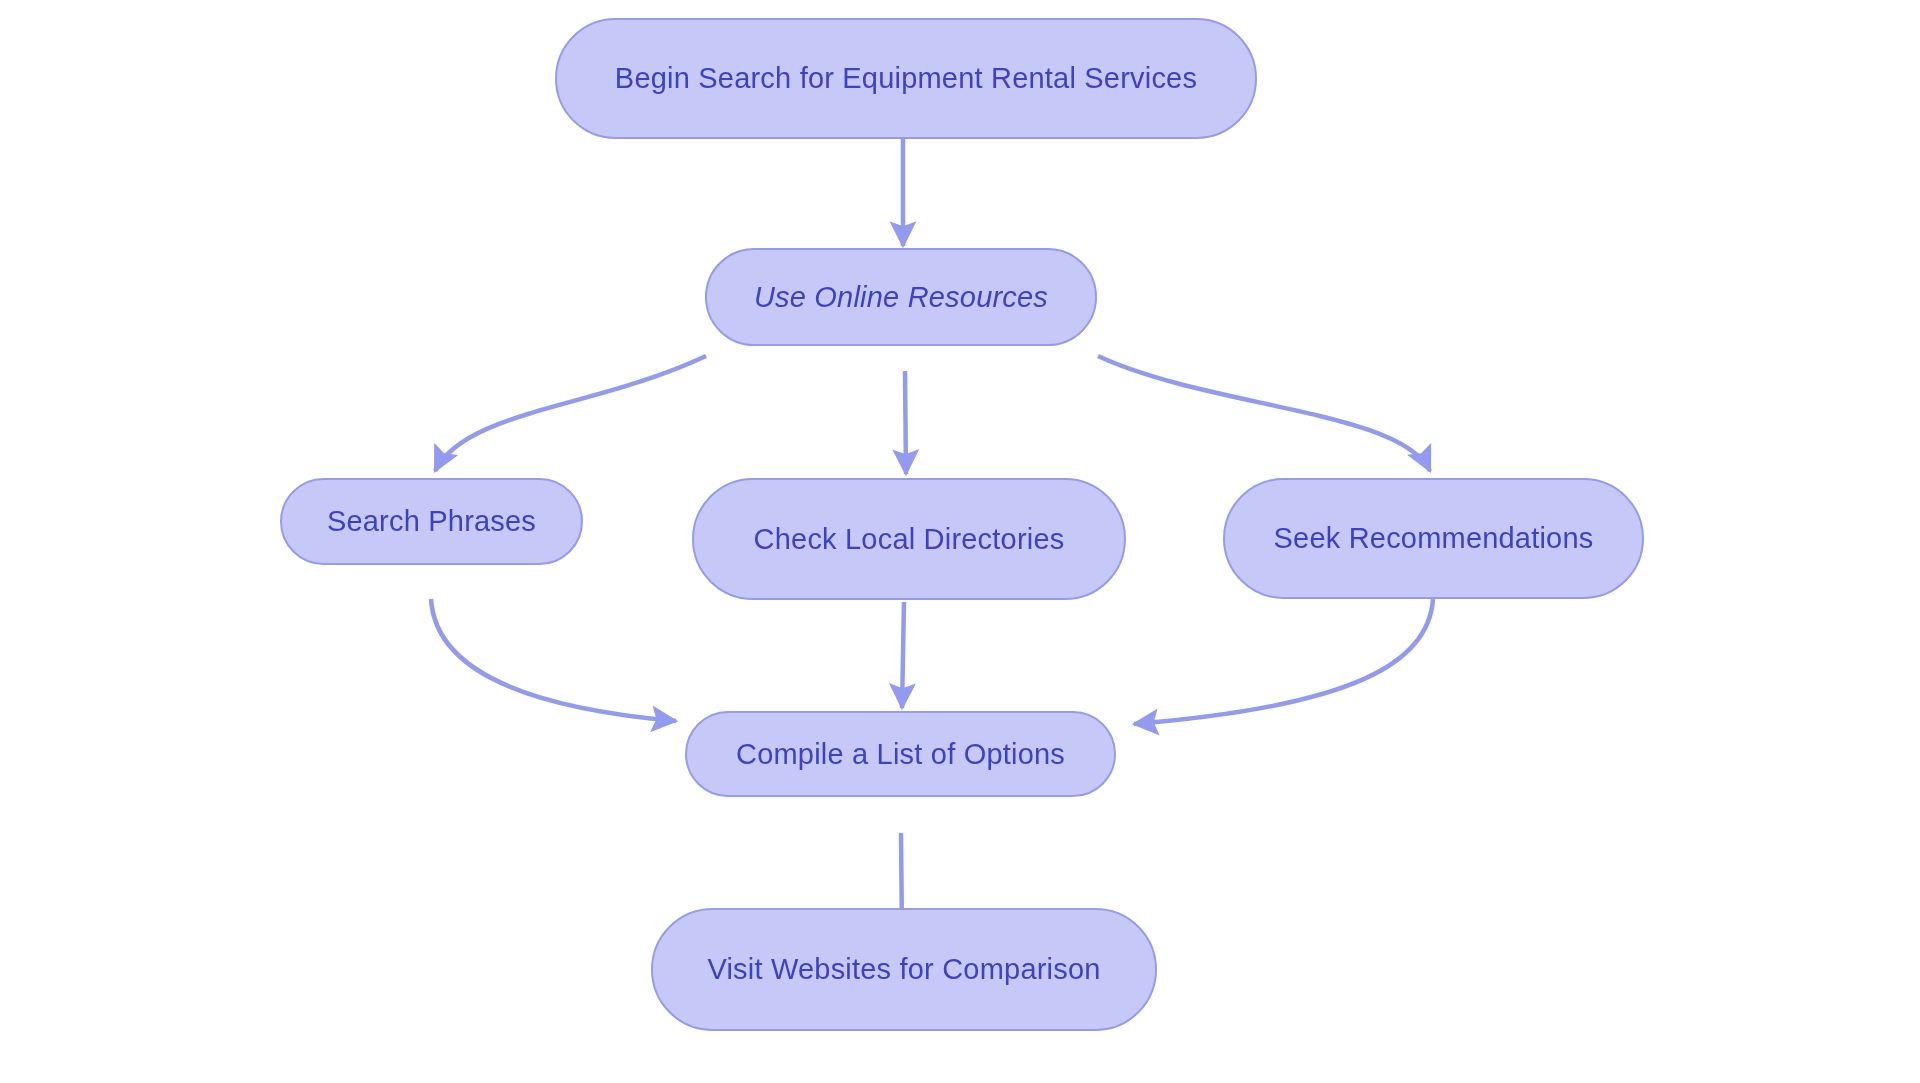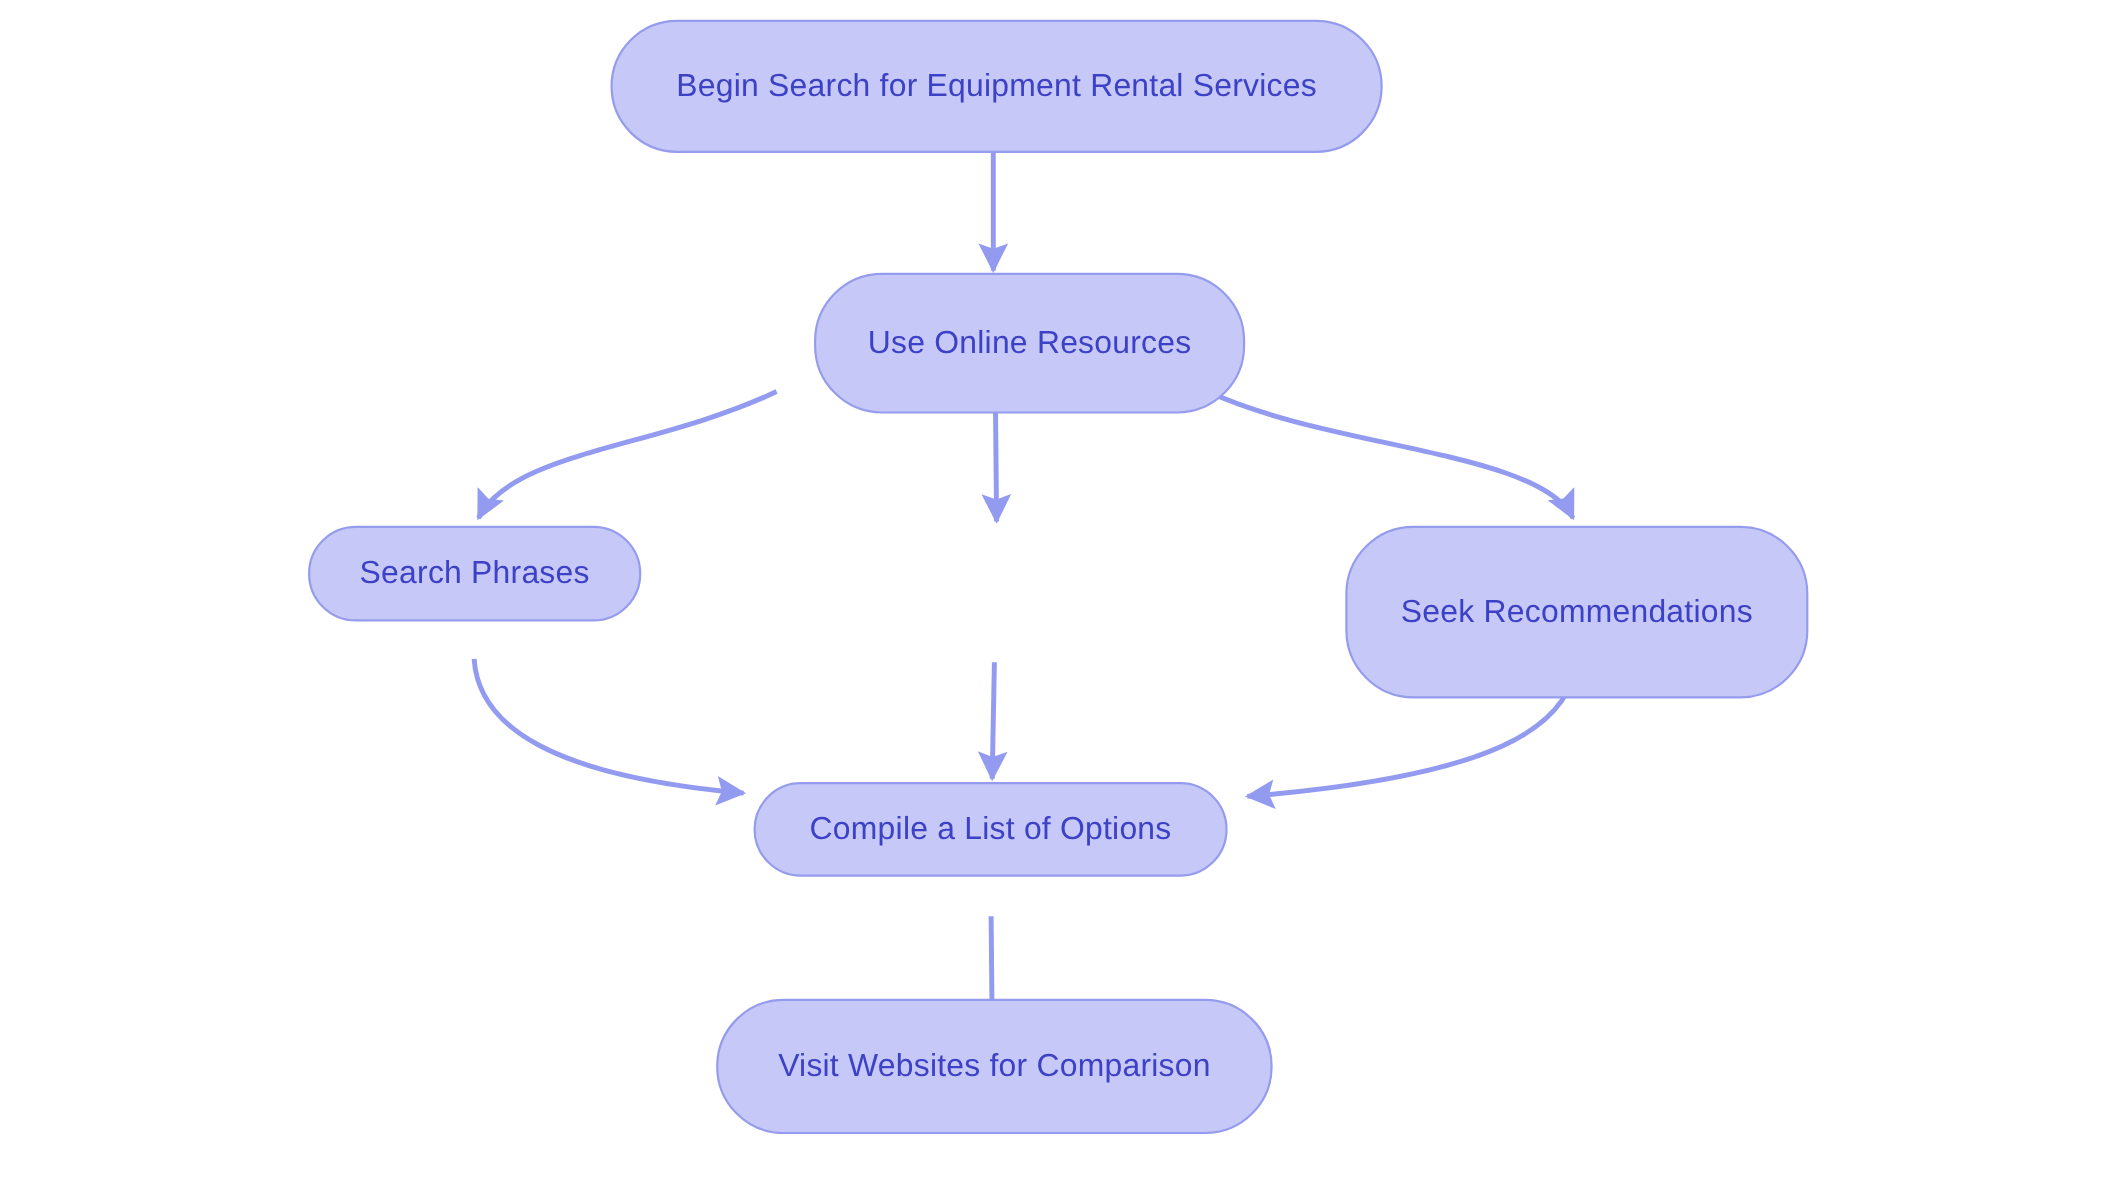--- a/index.html
+++ b/index.html
@@ -42,24 +42,24 @@
     display: flex;
     align-items: center;
     justify-content: center;
     text-align: center;
     color: var(--node-text, #3d41c6);
     font-size: 29px;
     letter-spacing: 0.2px;
     padding: 0 30px;
   }
   .n-start   { left: 555px;  top: 18px;  width: 702px; height: 121px; }
-  .n-online  { left: 740px;  top: 248px; width: 392px; height: 128px; }
+  .n-online  { left: 705px;  top: 248px; width: 392px; height: 98px; font-style: italic; }
   .n-phrases { left: 280px;  top: 478px; width: 303px; height: 87px; }
   .n-direct  { left: 692px;  top: 478px; width: 434px; height: 122px; }
-  .n-recomm  { left: 1223px; top: 478px; width: 421px; height: 157px; }
+  .n-recomm  { left: 1223px; top: 478px; width: 421px; height: 121px; }
   .n-compile { left: 685px;  top: 711px; width: 431px; height: 86px; }
   .n-visit   { left: 651px;  top: 908px; width: 506px; height: 123px; }
 </style>
 </head>
 <body>
 
 <div class="canvas">
 
   <svg class="edges-layer" viewBox="0 0 1920 1083" xmlns="http://www.w3.org/2000/svg">
     <defs>
@@ -82,20 +82,23 @@
   </div>
 
   <div class="node n-online">
     <span>Use Online Resources</span>
   </div>
 
   <div class="node n-phrases">
     <span>Search Phrases</span>
   </div>
 
+  <div class="node n-direct">
+    <span>Check Local Directories</span>
+  </div>
 
   <div class="node n-recomm">
     <span>Seek Recommendations</span>
   </div>
 
   <div class="node n-compile">
     <span>Compile a List of Options</span>
   </div>
 
   <div class="node n-visit">

